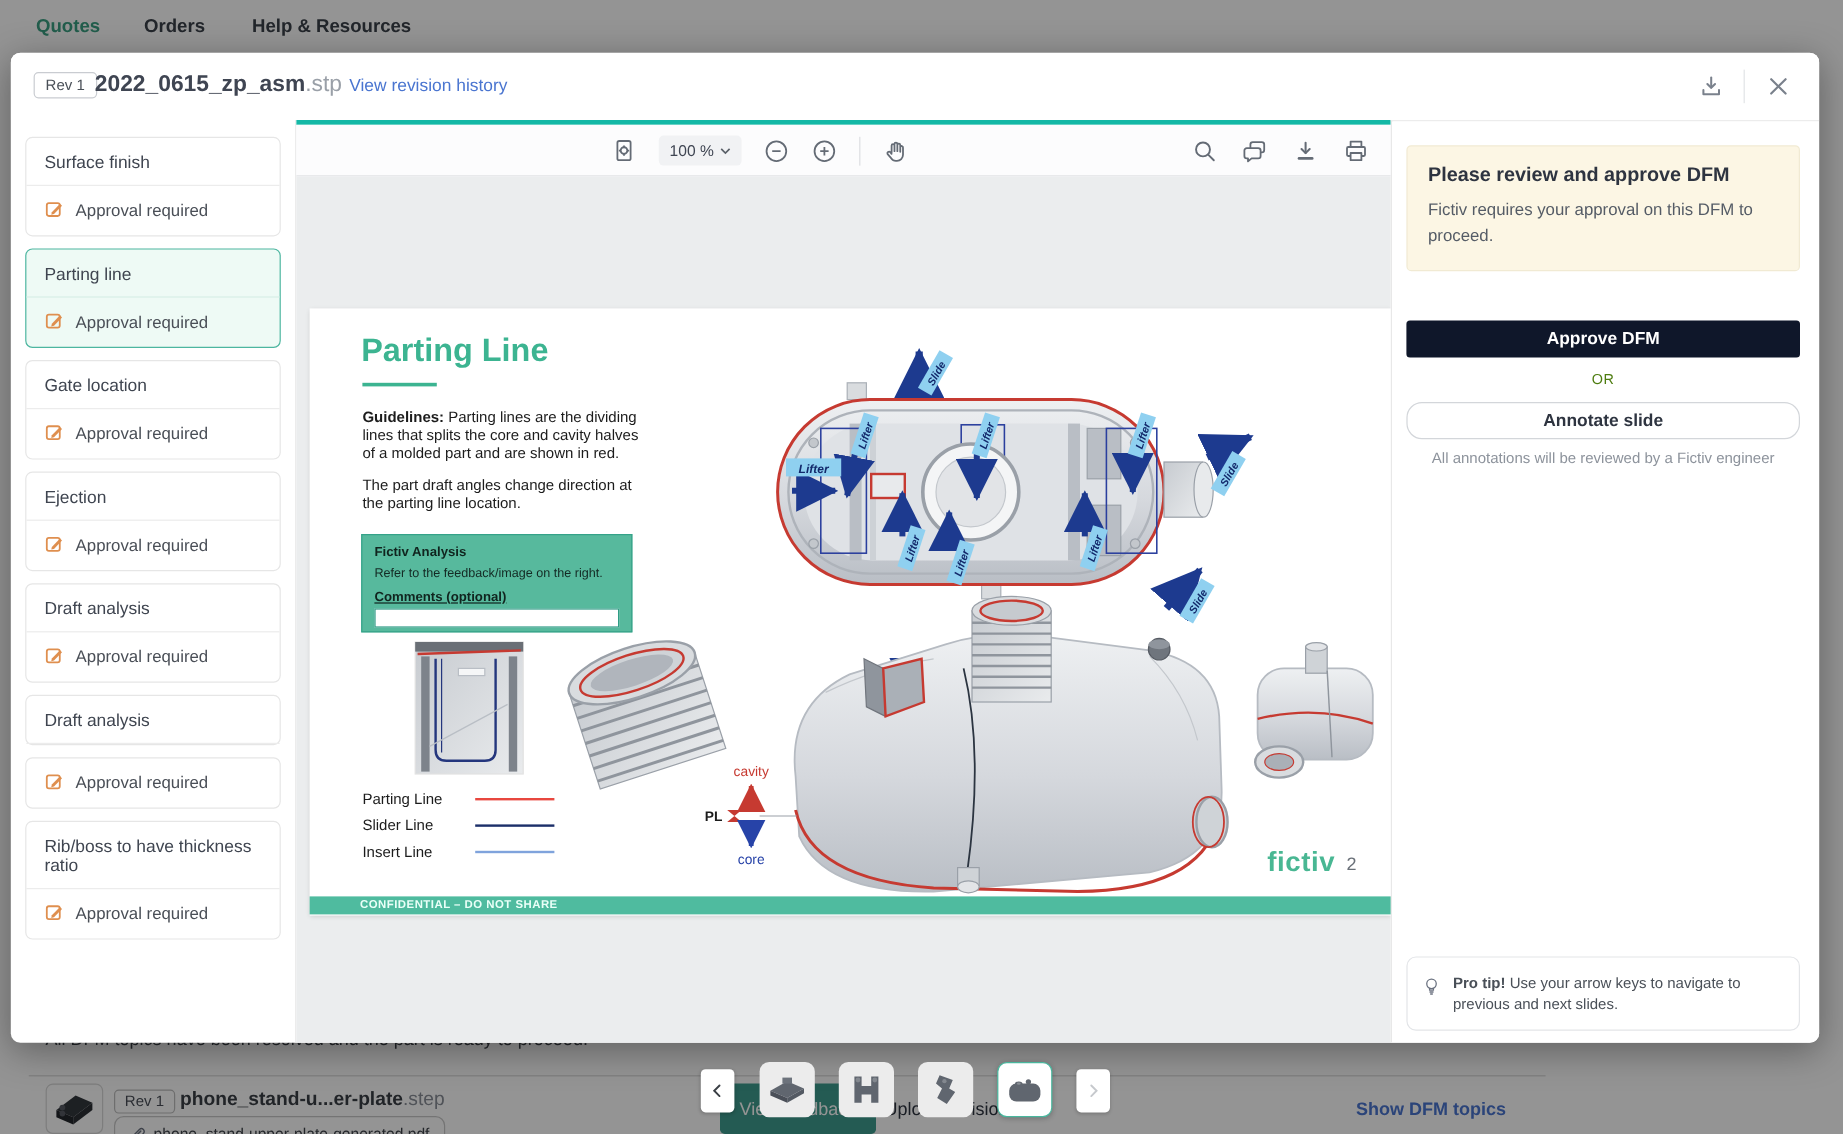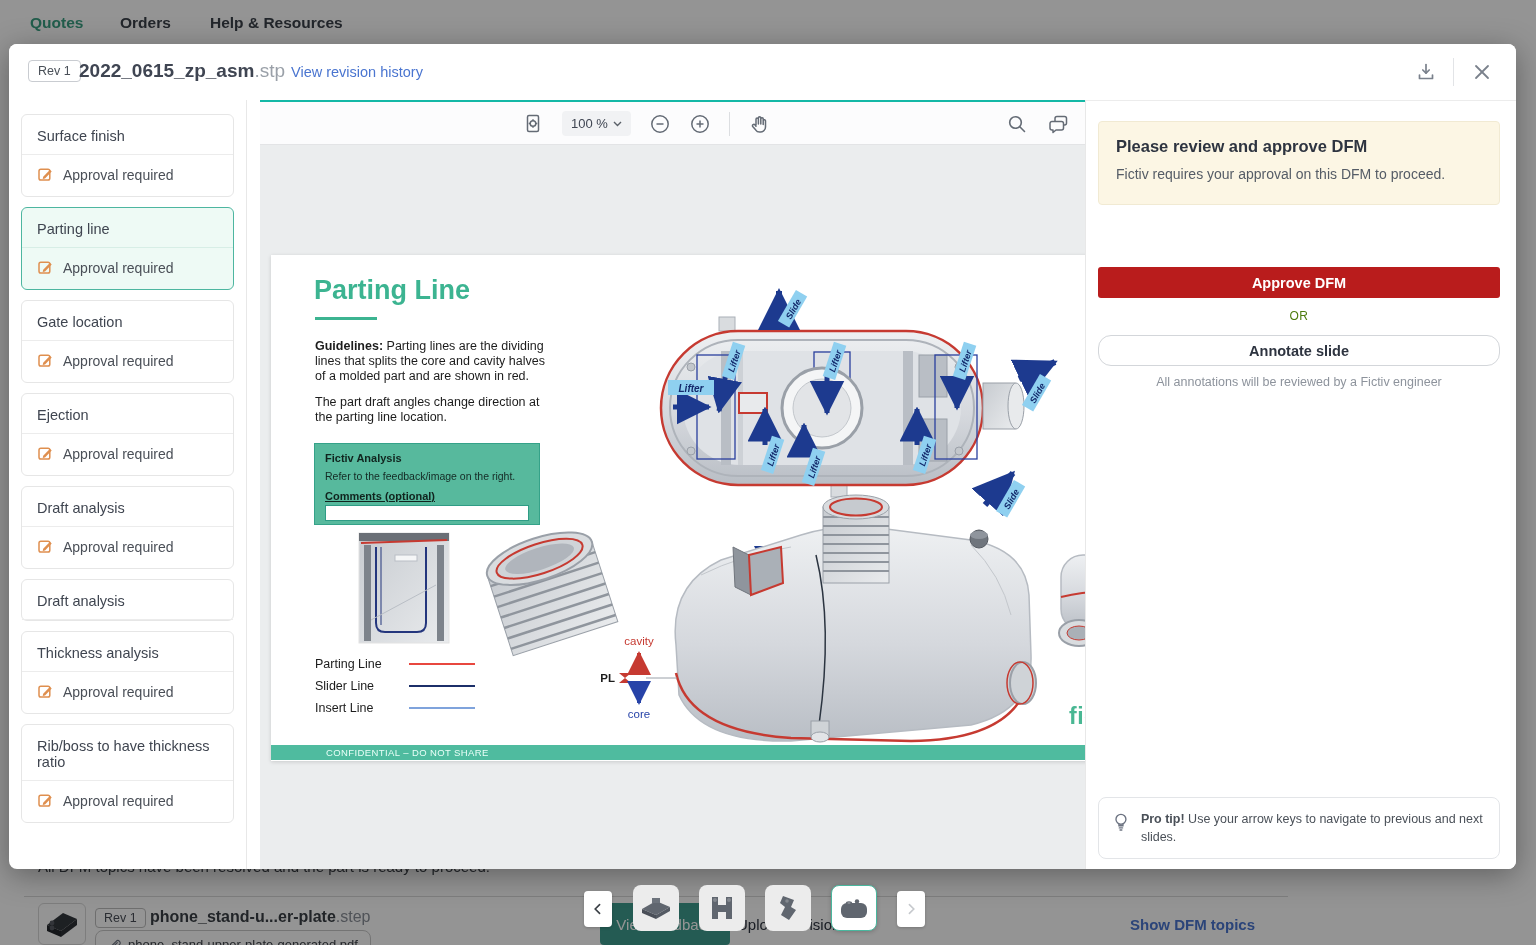--- a/index.html
+++ b/index.html
@@ -44,21 +44,21 @@
   
   .sidebar { position:absolute; left:0; top:56px; width:238px; height:769px; border-right:1px solid #e8e8e8; padding:14px 12px; overflow:hidden; }
   .topic-card { border:1px solid #e6e6e6; border-radius:6px; background:#fff; margin-bottom:10px; }
   .topic-card.selected { border:1.5px solid #4db6a0; background:#eefaf5; }
   .tc-title { font-size:14.5px; color:#3f4550; padding:13px 15px 10px 15px; border-bottom:1px solid #ececec; }
   .topic-card.selected .tc-title { border-bottom-color:#d7eee6; }
   .tc-status { display:flex; align-items:center; gap:9px; padding:11px 15px 13px 15px; font-size:14px; color:#4a4f57; }
   .tc-status svg { flex:0 0 auto; }
 
   
-  .viewer { position:absolute; left:251px; top:56px; width:912px; height:769px; border-top:2px solid #14b8a6; }
+  .viewer { position:absolute; left:238px; top:56px; width:912px; height:769px; border-top:4px solid #14b8a6; }
   .v-toolbar { position:absolute; left:0; top:0; width:100%; height:43px; background:#fcfcfd; border-bottom:1px solid #e3e4e6; }
   .vt-group { position:absolute; top:0; height:43px; display:flex; align-items:center; gap:18px; }
   .vt-left { left:262px; }
   .vt-right { right:18px; gap:20px; }
   .vt-icon { width:22px; height:22px; color:#646b75; cursor:pointer; display:flex; }
   .vt-zoom { background:#f1f2f4; border-radius:4px; padding:5px 9px; font-size:13px; color:#3f4552; display:flex; align-items:center; gap:5px; cursor:pointer; }
   .vt-sep { width:1px; height:24px; background:#dcdee1; }
   .v-canvas { position:absolute; left:0; top:43px; width:100%; height:726px; background:#ebedee; }
 
   
@@ -70,31 +70,31 @@
   .s-greenbox { position:absolute; left:43px; top:188px; width:226px; height:82px; background:#57b99d; border:1px solid #35a289; padding:8px 10px; }
   .s-gb-title { font-size:11px; font-weight:700; color:#10241e; }
   .s-gb-body { font-size:10.5px; color:#142a24; margin-top:6px; }
   .s-gb-label { font-size:11px; font-weight:700; color:#10241e; margin-top:8px;text-decoration:underline; }
   .s-gb-input { width:100%; height:16px; border:1px solid #2f9c85; background:#fff; margin-top:3px; display:block; }
   .s-legend { position:absolute; left:44px; top:398px; }
   .lg-row { display:flex; align-items:center; height:22px; }
   .lg-label { width:72px; font-size:12.5px; color:#1c1c1c; }
   .lg-line { width:66px; height:2px; margin-left:22px; }
   .s-confbar { position:absolute; left:0; bottom:1px; width:100%; height:15px; background:#4fbb9f; }
-  .s-conftext { position:absolute; left:42px; top:2px; font-size:9.5px; font-weight:400; color:#eafff8; letter-spacing:.4px;margin-left:13px; }
+  .s-conftext { position:absolute; left:42px; top:2px; font-size:9.5px; font-weight:700; color:#eafff8; letter-spacing:.4px; }
   .s-logo { position:absolute; left:798px; top:448px; font-size:23px; font-weight:700; color:#49b793; letter-spacing:.5px; }
   .s-page { position:absolute; left:864px; top:455px; font-size:15px; color:#6a7078; }
   .s-graphic { position:absolute; inset:0; pointer-events:none; }
 
   
-  .rpanel { position:absolute; right:0; top:56px; width:431px; height:769px; border-left:1px solid #e8e8e8; border-top:1px solid #ececec; background:#fff; }
+  .rpanel { position:absolute; right:0; top:56px; width:357px; height:769px; border-left:1px solid #e8e8e8; border-top:1px solid #ececec; background:#fff; }
   .rp-cream { position:absolute; left:12px; right:16px; top:20px; background:#fcf6e4; border:1px solid #f1ead3; border-radius:4px; padding:15px 17px 18px 17px; }
   .rp-cream h3 { font-size:16.5px; font-weight:700; color:#2e3440; }
   .rp-cream p { font-size:14px; color:#555c66; line-height:1.55; margin-top:8px; }
-  .rp-approve { position:absolute; left:12px; right:16px; top:166px; height:31px; background:#b91c1c; border-radius:3px; color:#fff; font-size:14.5px; font-weight:700; display:flex; align-items:center; justify-content:center; cursor:pointer; }
+  .rp-approve { position:absolute; left:12px; right:16px; top:166px; height:31px; background:#0f172a; border-radius:3px; color:#fff; font-size:14.5px; font-weight:700; display:flex; align-items:center; justify-content:center; cursor:pointer; }
   .rp-or { position:absolute; left:0; right:4px; top:208px; text-align:center; font-size:12px; color:#4d7c0f; letter-spacing:.5px; }
   .rp-annotate { position:absolute; left:12px; right:16px; top:234px; height:31px; background:#fff; border:1px solid #d3d6da; border-radius:13px; color:#2e3440; font-size:14.5px; font-weight:600; display:flex; align-items:center; justify-content:center; cursor:pointer; }
   .rp-caption { position:absolute; left:0; right:4px; top:274px; text-align:center; font-size:12.5px; color:#8d939c; }
   .rp-protip { position:absolute; left:12px; right:16px; bottom:10px; border:1px solid #e3e5e8; border-radius:8px; background:#fff; padding:12px 14px 12px 12px; display:flex; gap:10px; align-items:flex-start; }
   .rp-protip .txt { font-size:12.5px; color:#4a5058; line-height:1.45; }
 
   
   #carousel { position:absolute; inset:0; z-index:20; pointer-events:none; }
   #carousel > * { pointer-events:auto; }
   .car-btn { position:absolute; top:891px; width:28px; height:36px; background:#fff; border-radius:4px; display:flex; align-items:center; justify-content:center; cursor:pointer; box-shadow:0 1px 3px rgba(0,0,0,.2); }
@@ -220,21 +220,20 @@
               <rect x="2" y="3.2" width="10.8" height="10.8" rx="1.8"></rect>
               <path d="M6.2,10.8 L13,3.8 l1.7,1.7 L8,12.4 l-2.3,.6 z" fill="#df8f4f" stroke="none"></path>
             </svg>
             <span>Approval required</span>
           </div>
         </div>
         <div class="topic-card">
           <div class="tc-title">Draft analysis</div>
         </div>
         <div class="topic-card">
-          <div class="tc-title">Thickness analysis</div>
           <div class="tc-status">
             <svg width="17" height="17" viewBox="0 0 17 17" fill="none" stroke="#df8f4f" stroke-width="1.5">
               <rect x="2" y="3.2" width="10.8" height="10.8" rx="1.8"></rect>
               <path d="M6.2,10.8 L13,3.8 l1.7,1.7 L8,12.4 l-2.3,.6 z" fill="#df8f4f" stroke="none"></path>
             </svg>
             <span>Approval required</span>
           </div>
         </div>
         <div class="topic-card">
           <div class="tc-title">Rib/boss to have thickness ratio</div>

